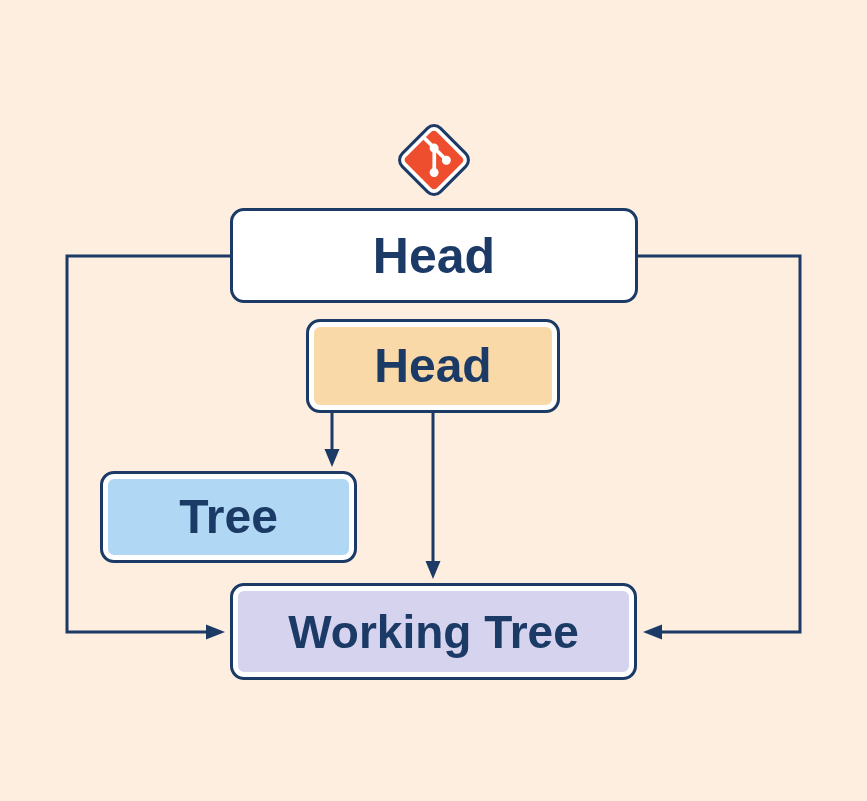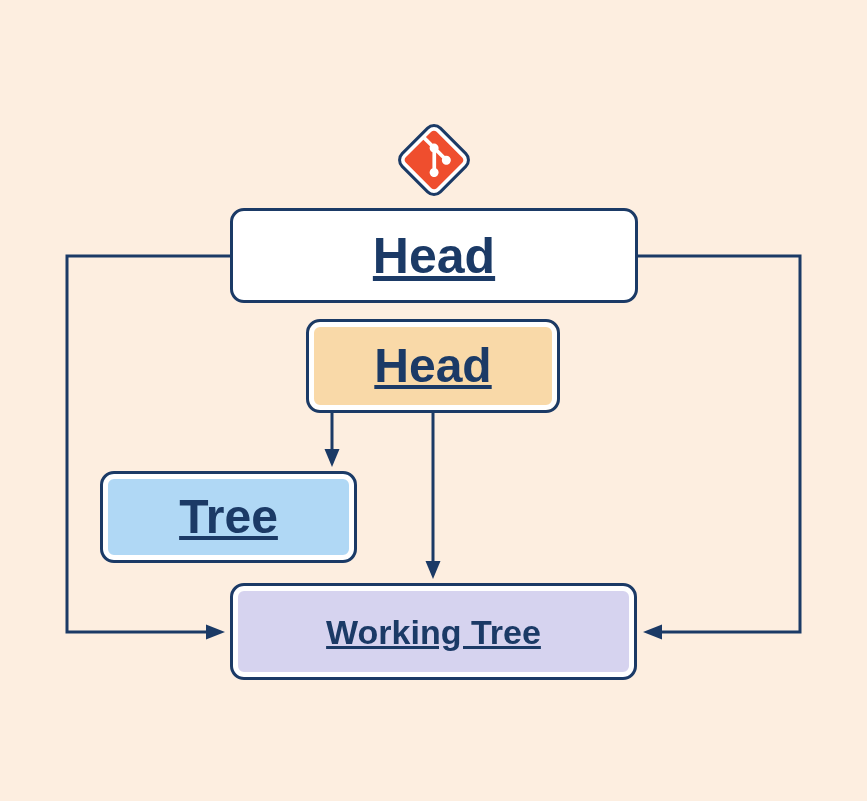--- a/index.html
+++ b/index.html
@@ -33,21 +33,20 @@
   .node {
     position: absolute;
     display: flex;
     align-items: center;
     justify-content: center;
     border: 3px solid #1b3a66;
     border-radius: 14px;
     box-sizing: border-box;
     color: #1b3a66;
     font-weight: 700;
-    text-decoration: underline;
   }
   .node .label {
     line-height: 1;
     white-space: nowrap;
   }
   .node-head-top {
     left: 230px; top: 208px;
     width: 408px; height: 95px;
     background: #ffffff;
     font-size: 50px;
@@ -64,21 +63,21 @@
     width: 257px; height: 92px;
     background: #b0d8f5;
     box-shadow: inset 0 0 0 5px #ffffff;
     font-size: 48px;
   }
   .node-working-tree {
     left: 230px; top: 583px;
     width: 407px; height: 97px;
     background: #d6d3ef;
     box-shadow: inset 0 0 0 5px #ffffff;
-    font-size: 34px;
+    font-size: 46px;
   }
   .git-logo {
     position: absolute;
     left: 384px;
     top: 110px;
     width: 100px;
     height: 100px;
   }
 </style>
 </head>

